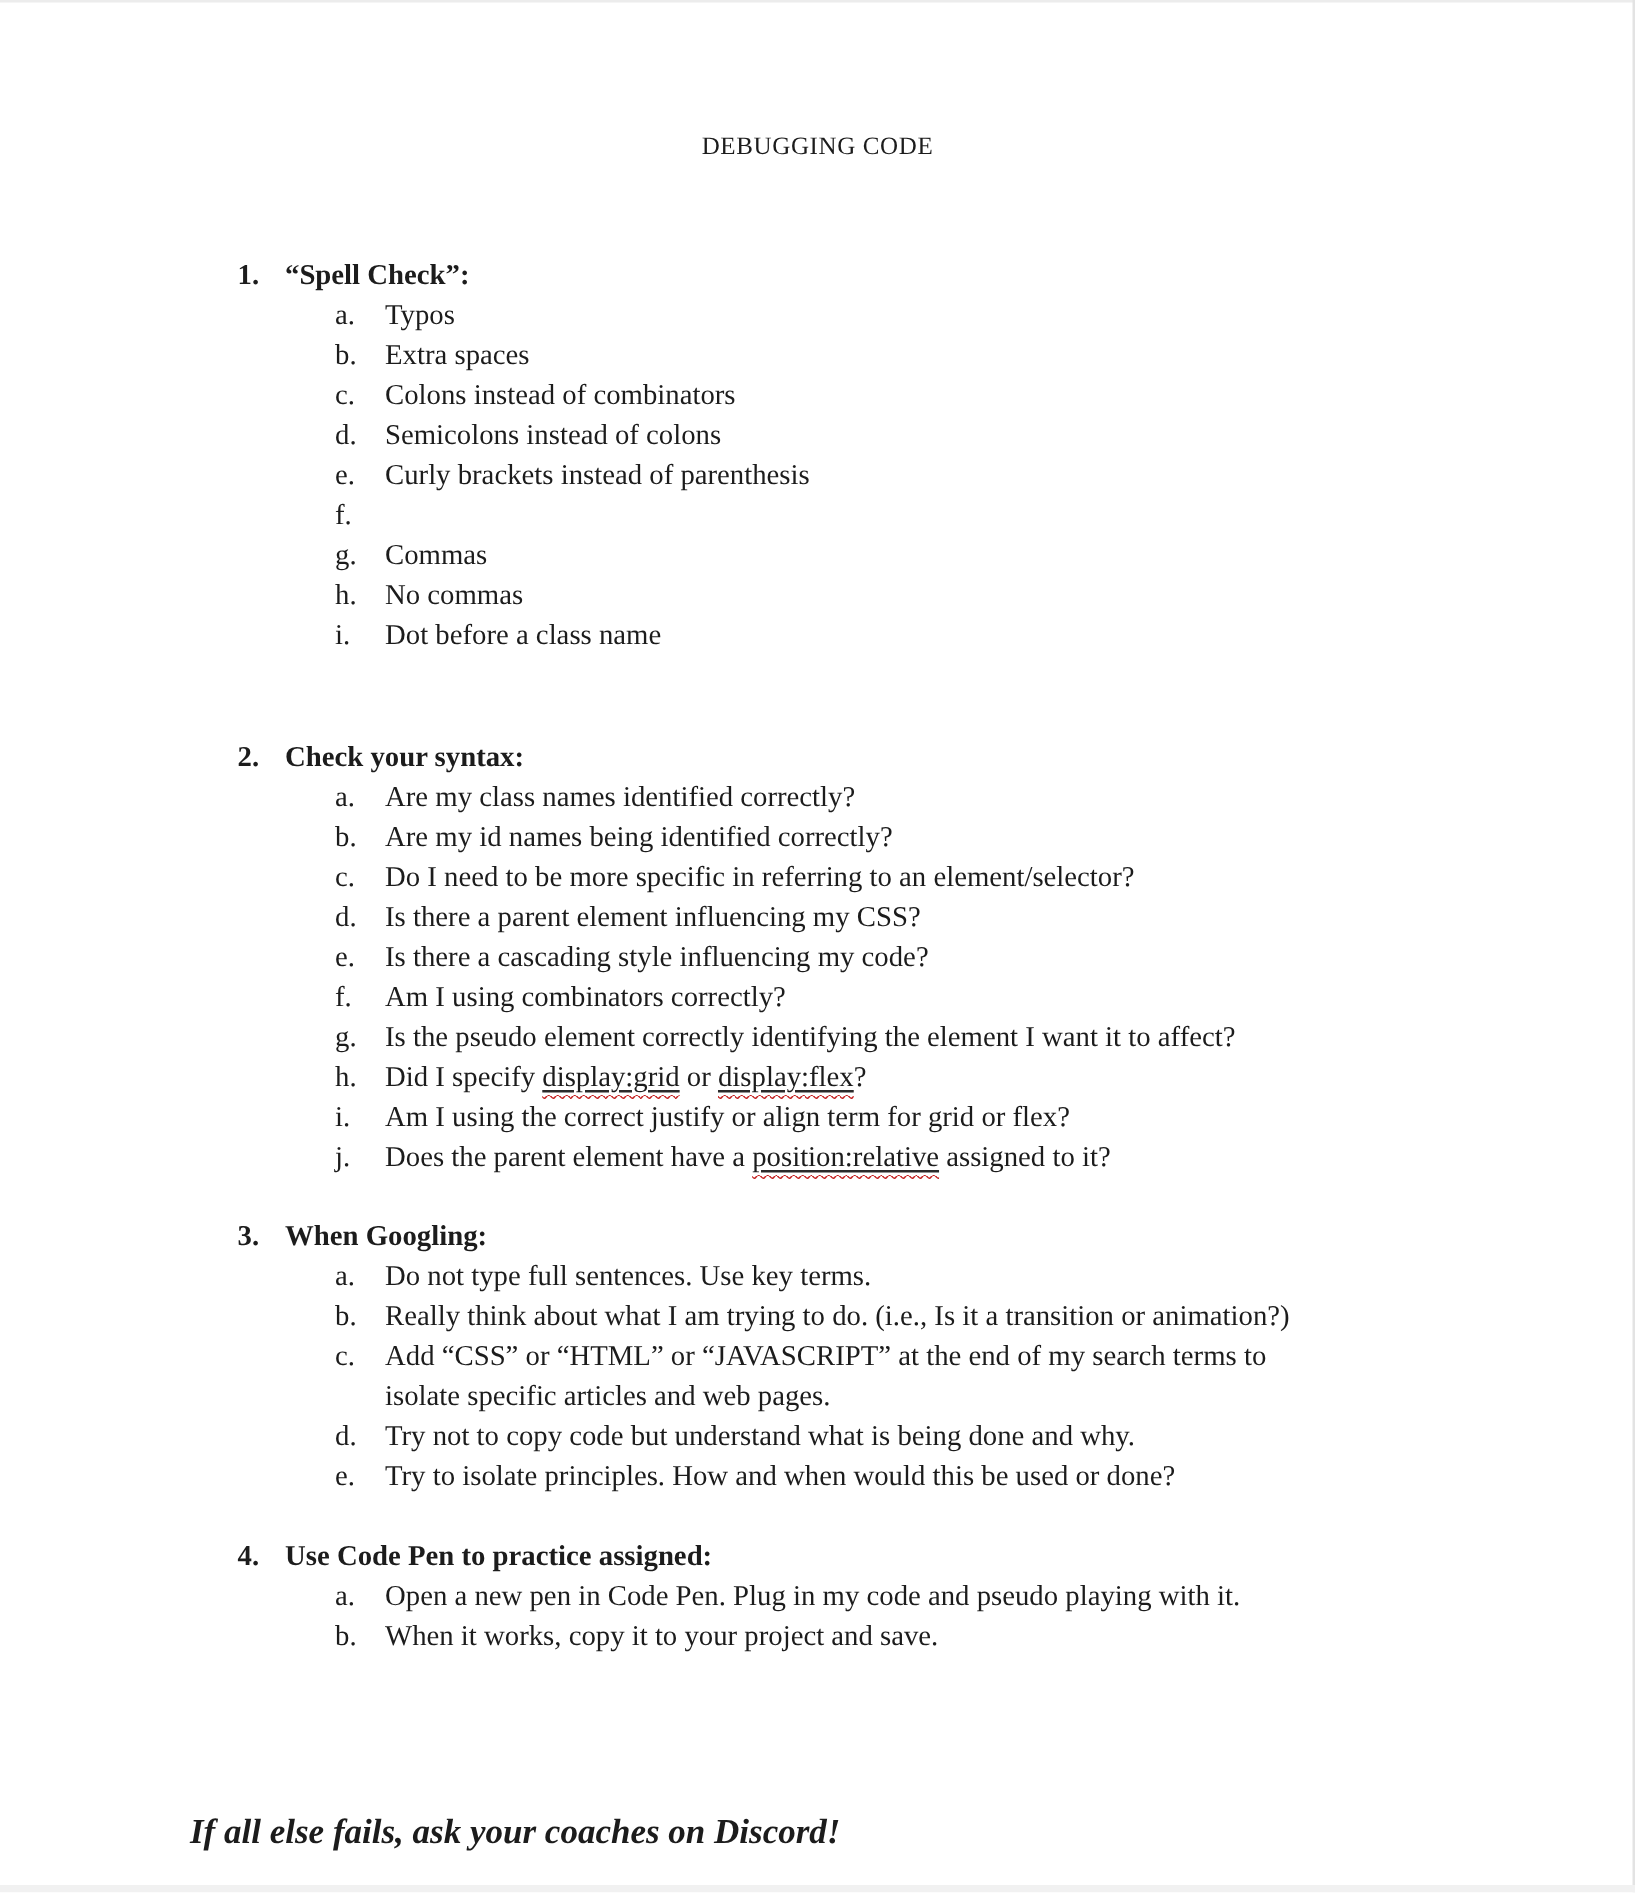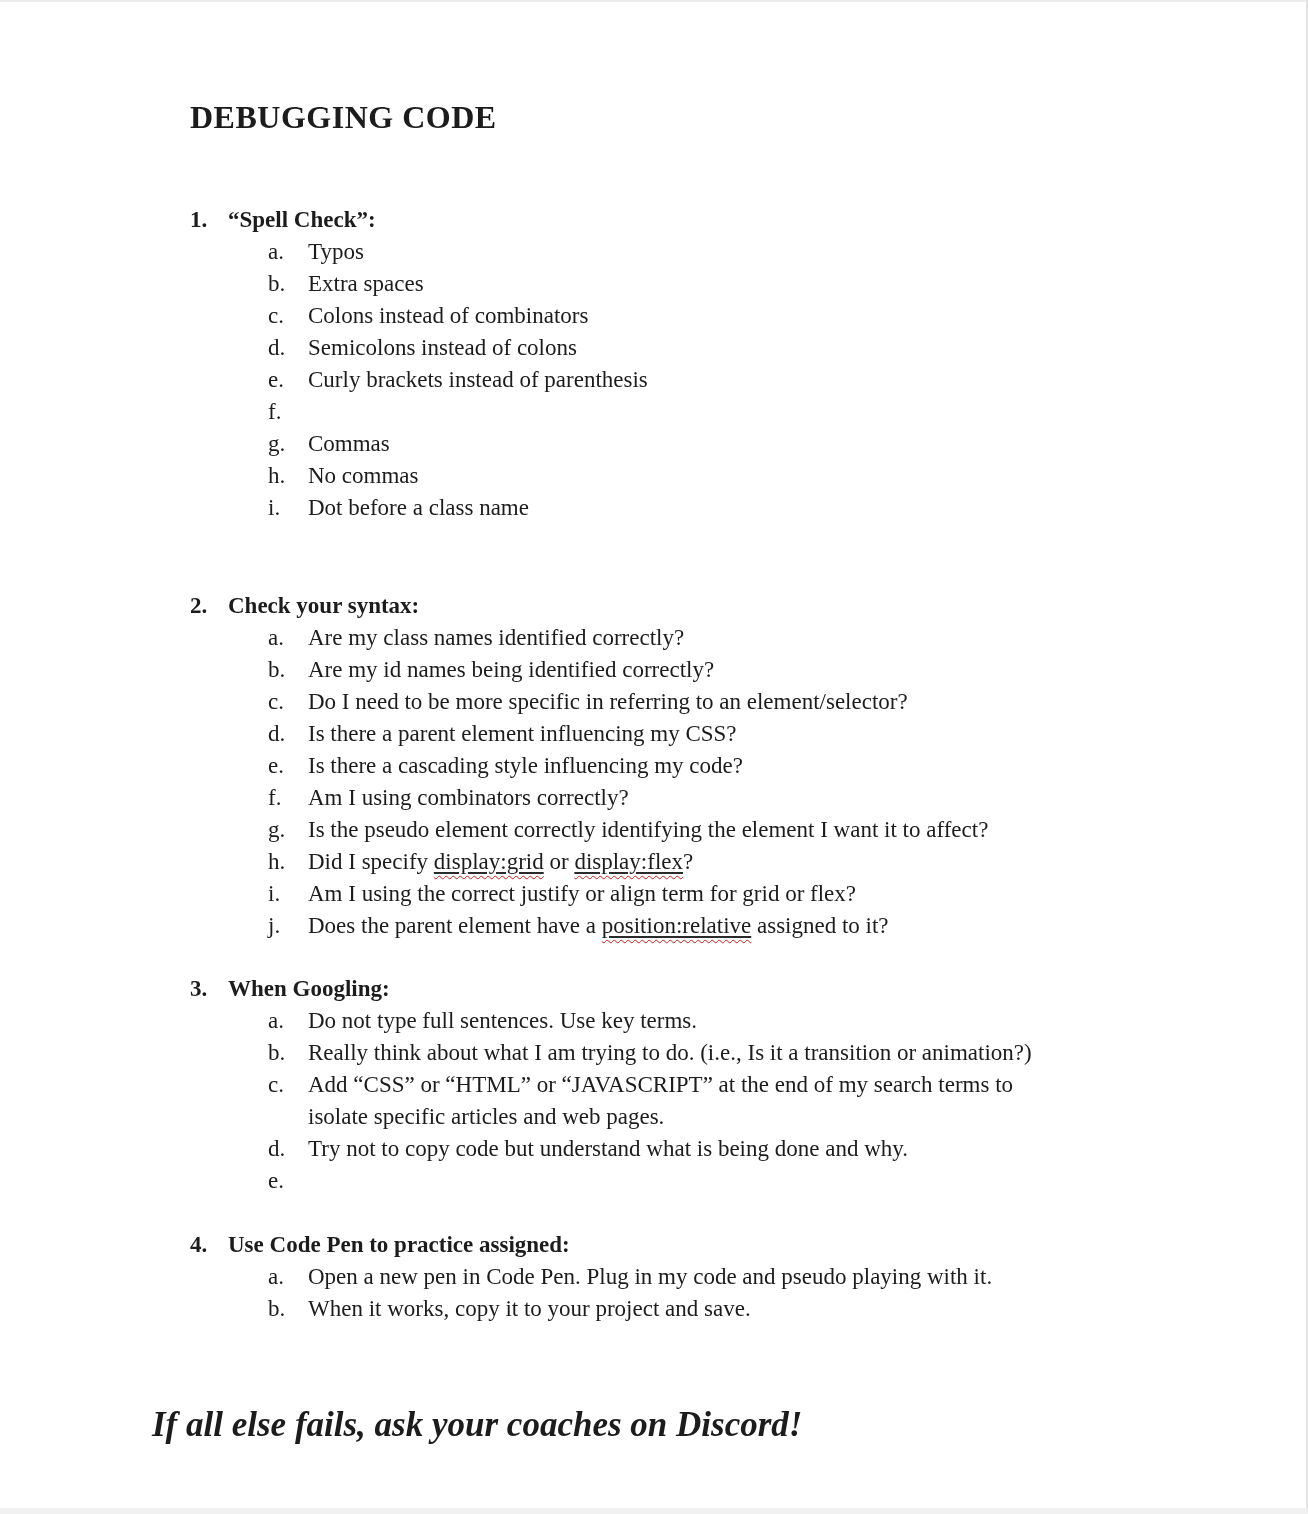--- a/index.html
+++ b/index.html
@@ -13,23 +13,24 @@
     position: relative;
   }
   
   .edge-top    { position: absolute; top: 0; left: 0; width: 100%; height: 2px; background: #ececec; }
   .edge-right  { position: absolute; top: 0; right: 0; width: 2px; height: 100%; background: #e3e3e3; }
   .edge-bottom { position: absolute; bottom: 0; left: 0; width: 100%; height: 6px; background: #f1f1f1; }
 
   .page { padding: 96px 190px 0 190px; box-sizing: border-box; }
 
   .doc-title {
-    font-size: 32px;
+    font-size: 20px;
     line-height: 42px;
-    font-weight: 700;
+    font-weight: 400;
+    text-align: center;
     letter-spacing: 0.5px;
     margin: 0 0 66px 0;
   }
 
   .section { font-size: 23px; line-height: 32px; }
   .section:nth-child(1) { margin-bottom: 66px; }
   .section:nth-child(2) { margin-bottom: 31px; }
   .section:nth-child(3) { margin-bottom: 32px; }
   .section:nth-child(4) { margin-bottom: 0; }
 
@@ -51,25 +52,25 @@
   .sq {
     text-decoration: underline;
     text-decoration-style: wavy;
     text-decoration-color: var(--squiggle, #c41f1f);
     text-decoration-thickness: 1px;
     text-underline-offset: 6px;
     margin-top: 29px;
   }
 
   .doc-footer {
-    font-size: 35px;
+    font-size: 28px;
     line-height: 48px;
     font-weight: 700;
     font-style: italic;
-    margin: 76px 0 0 -38px;
+    margin: 117px 0 0 -38px;
   }
 </style>
 </head>
 <body>
 
 <div class="edge-top"></div>
 <div class="edge-right"></div>
 <div class="edge-bottom"></div>
 
 <div class="page">
@@ -180,20 +181,21 @@
           <span class="item-letter">c.</span>
           <span class="item-text">Add “CSS” or “HTML” or “JAVASCRIPT” at the end of my search terms to
 isolate specific articles and web pages.</span>
         </div>
         <div class="item">
           <span class="item-letter">d.</span>
           <span class="item-text">Try not to copy code but understand what is being done and why.</span>
         </div>
         <div class="item">
           <span class="item-letter">e.</span>
+          <span class="item-text">Try to isolate principles. How and when would this be used or done?</span>
         </div>
       </div>
       <div class="section">
         <div class="sec-head">
           <span class="sec-num">4.</span>
           <span class="sec-title">Use Code Pen to practice assigned:</span>
         </div>
         <div class="item">
           <span class="item-letter">a.</span>
           <span class="item-text">Open a new pen in Code Pen. Plug in my code and pseudo playing with it.</span>

